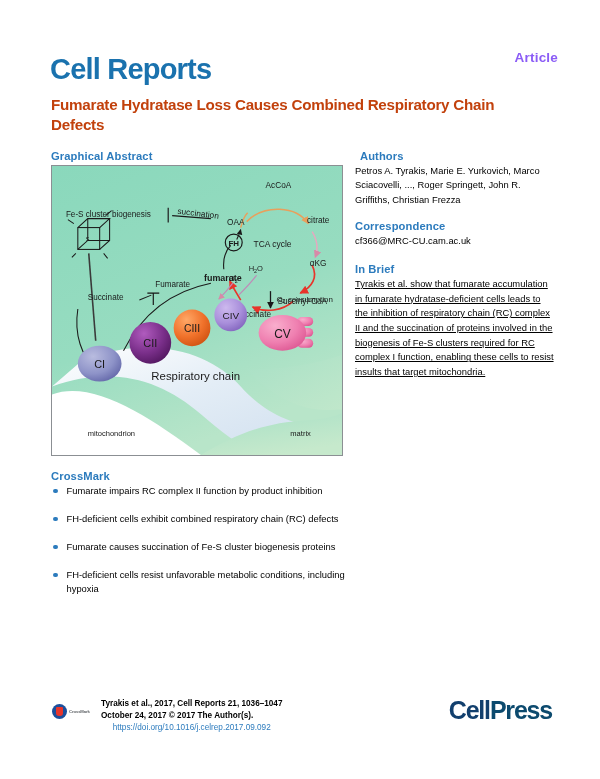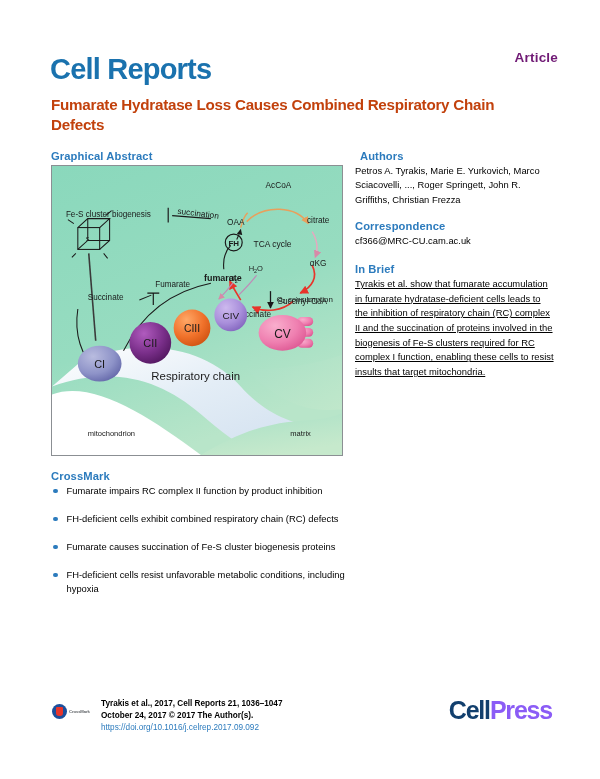--- a/index.html
+++ b/index.html
@@ -21,21 +21,21 @@
     background: #fff;
   }
 
   
   .article-tag {
     position: absolute;
     right: 42px;
     top: 50px;
     font-size: 13.5px;
     font-weight: bold;
-    color: #701a75;
+    color: #8b5cf6;
     letter-spacing: 0.2px;
   }
   .masthead {
     position: absolute;
     left: 50px;
     top: 55px;
     font-size: 29px;
     font-weight: bold;
     color: #1a72ae;
     letter-spacing: -0.8px;
@@ -111,20 +111,21 @@
     left: 101px;
     top: 698px;
     font-size: 8.2px;
     line-height: 1.45;
     font-weight: bold;
     color: #000;
   }
   .footer-doi {
     color: #2c7bbd;
     font-weight: normal;
+    text-align: center;
   }
   .crossmark {
     position: absolute;
     left: 52px;
     top: 703px;
     width: 46px;
     height: 16px;
     display: flex;
     align-items: center;
     gap: 2px;
@@ -149,21 +150,21 @@
   .cellpress {
     position: absolute;
     right: 48px;
     top: 698px;
     font-size: 25px;
     font-weight: bold;
     letter-spacing: -1.2px;
     line-height: 1;
   }
   .cp-cell  { color: #123f6d; }
-  .cp-press { color: #8b5cf6; }
+  .cp-press { color: #0c4a6e; }
 
   
   .figure {
     position: absolute;
     left: 51px;
     top: 165px;
     width: 292px;
     height: 291px;
     border: 1px solid #8b8f93;
     background: #ffffff;

